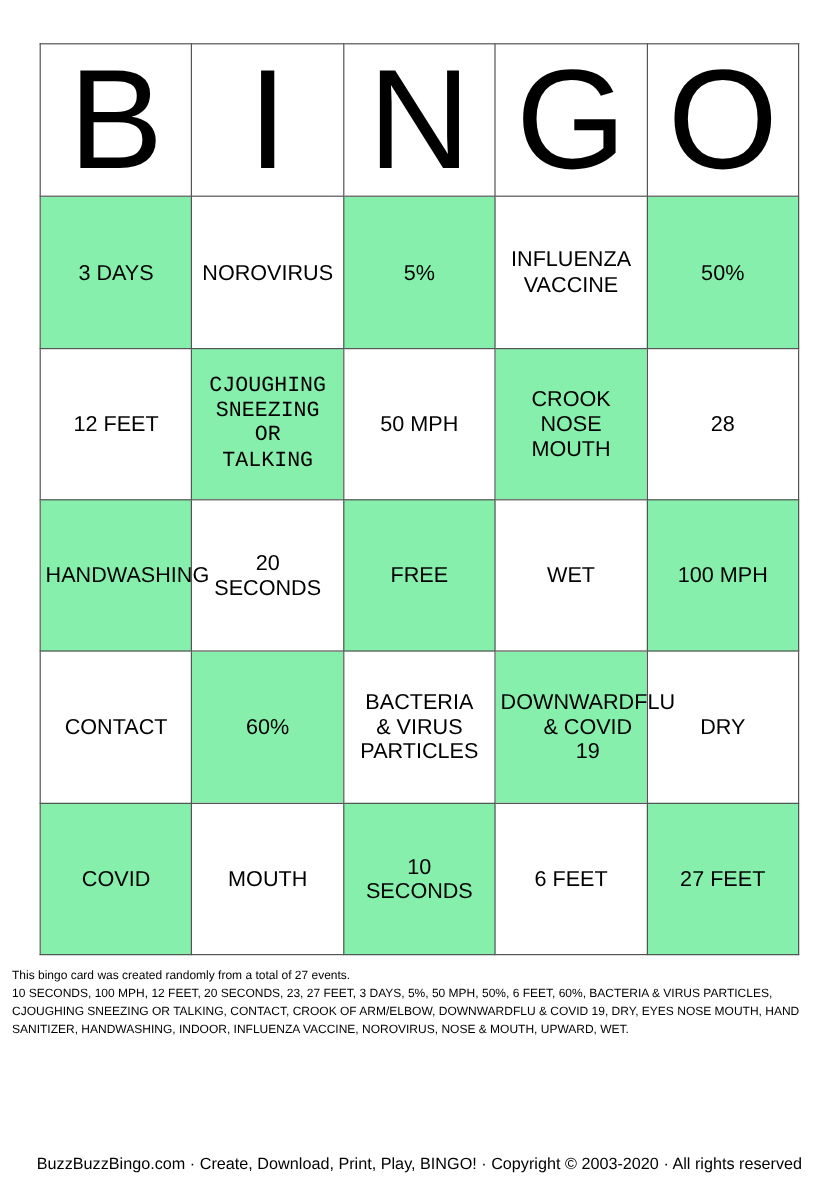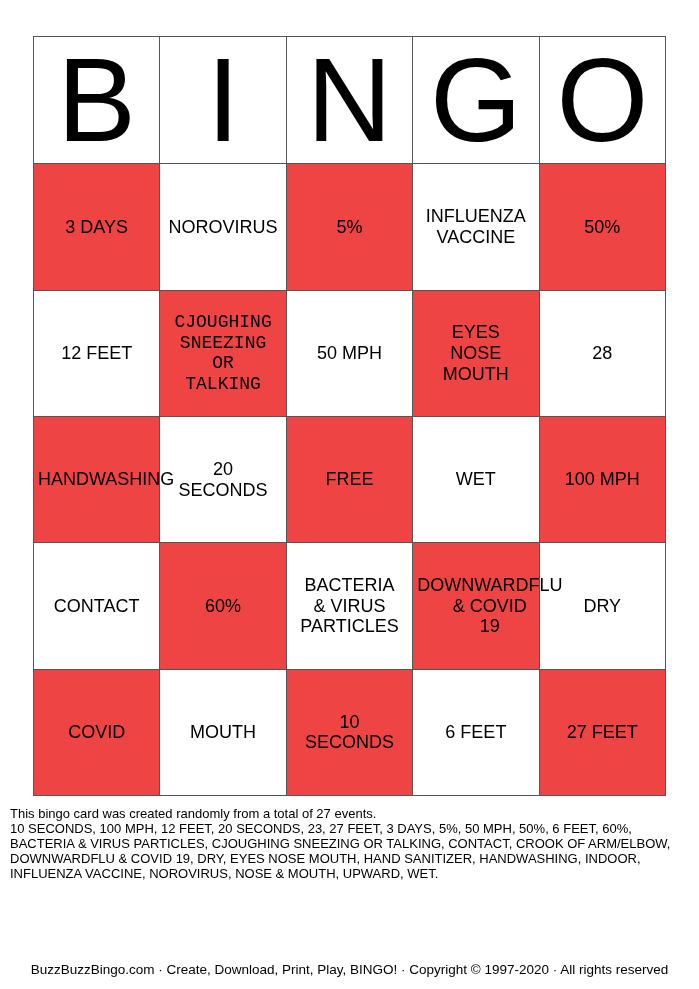--- a/index.html
+++ b/index.html
@@ -4,27 +4,27 @@
 <style>
   html, body { margin:0; padding:0; background:#ffffff; }
   body { width:699px; height:989px; position:relative; overflow:hidden;
          font-family:"Liberation Sans", sans-serif; color:#000; }
   .card { position:absolute; left:33px; top:36px; width:633px; height:760px;
           border-collapse:collapse; table-layout:fixed; }
   .card td { border:1px solid #555; text-align:center; vertical-align:middle;
              padding:0 4px; line-height:1.15; }
   .card tr.hdr td { height:126px; font-size:118px; line-height:1; background:#fff; }
   .card tr.row td { height:125px; font-size:18px; }
-  .card td.gray { background:#ef4444; }
+  .card td.gray { background:#86efac; }
   .card td.white { background:#ffffff; }
   .card td.sm { font-size:14px;font-family:Liberation Mono, monospace; }
   .card td.xs { font-size:13px;margin-top:23px; }
   .cell-text { white-space:pre-line; display:inline-block; }
   .note { position:absolute; left:10px; top:806px; width:680px;
-          font-size:13px; line-height:15px; color:#000; }
+          font-size:10px; line-height:15px; color:#000; }
   .note p { margin:0; }
   .footer { position:absolute; left:0; width:699px; top:962px; text-align:center;
             font-size:13.5px; color:#000; }
 </style>
 </head>
 <body>
 
 <table class="card">
   <tbody>
       <tr class="hdr">
@@ -42,21 +42,21 @@
 VACCINE</span></td>
     <td class="gray"><span class="cell-text">50%</span></td>
   </tr>
   <tr class="row">
     <td class="white"><span class="cell-text">12 FEET</span></td>
     <td class="gray sm"><span class="cell-text">CJOUGHING
 SNEEZING
 OR
 TALKING</span></td>
     <td class="white"><span class="cell-text">50 MPH</span></td>
-    <td class="gray"><span class="cell-text">EYES
+    <td class="gray"><span class="cell-text">CROOK
 NOSE
 MOUTH</span></td>
     <td class="white"><span class="cell-text">28</span></td>
   </tr>
   <tr class="row">
     <td class="gray xs"><span class="cell-text">HANDWASHING</span></td>
     <td class="white"><span class="cell-text">20
 SECONDS</span></td>
     <td class="gray"><span class="cell-text">FREE</span></td>
     <td class="white"><span class="cell-text">WET</span></td>
@@ -82,13 +82,13 @@
     <td class="gray"><span class="cell-text">27 FEET</span></td>
   </tr>
 </tbody>
   </table>
 
 <div class="note">
   <p>This bingo card was created randomly from a total of 27 events.</p>
   <p>10 SECONDS, 100 MPH, 12 FEET, 20 SECONDS, 23, 27 FEET, 3 DAYS, 5%, 50 MPH, 50%, 6 FEET, 60%, BACTERIA &amp; VIRUS PARTICLES, CJOUGHING SNEEZING  OR TALKING, CONTACT, CROOK OF ARM/ELBOW, DOWNWARDFLU &amp; COVID 19, DRY, EYES NOSE  MOUTH, HAND SANITIZER, HANDWASHING, INDOOR, INFLUENZA VACCINE, NOROVIRUS, NOSE &amp; MOUTH, UPWARD, WET.</p>
 </div>
 
-<div class="footer">BuzzBuzzBingo.com · Create, Download, Print, Play, BINGO! · Copyright © 1997-2020 · All rights reserved</div>
+<div class="footer">BuzzBuzzBingo.com · Create, Download, Print, Play, BINGO! · Copyright © 2003-2020 · All rights reserved</div>
 
 </body></html>

